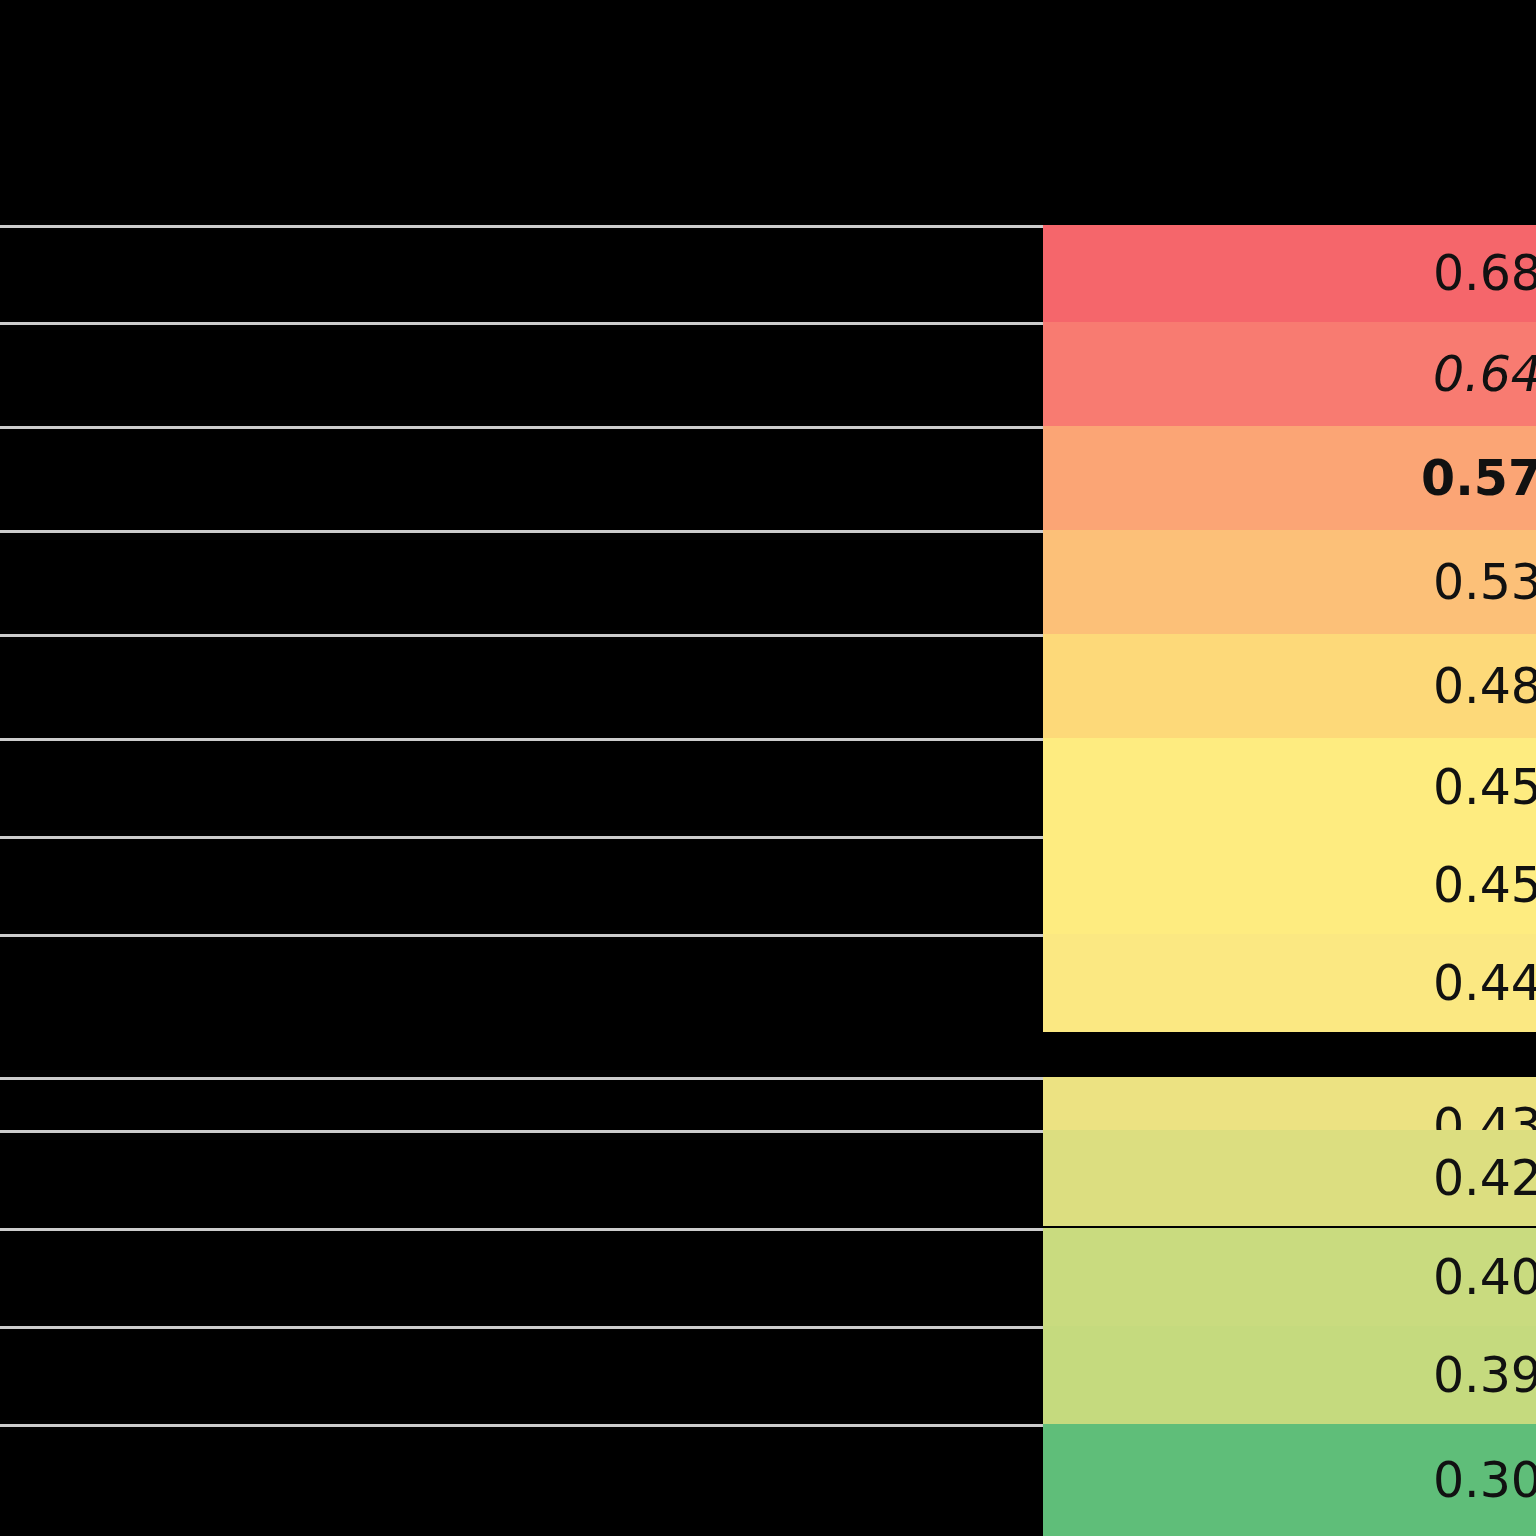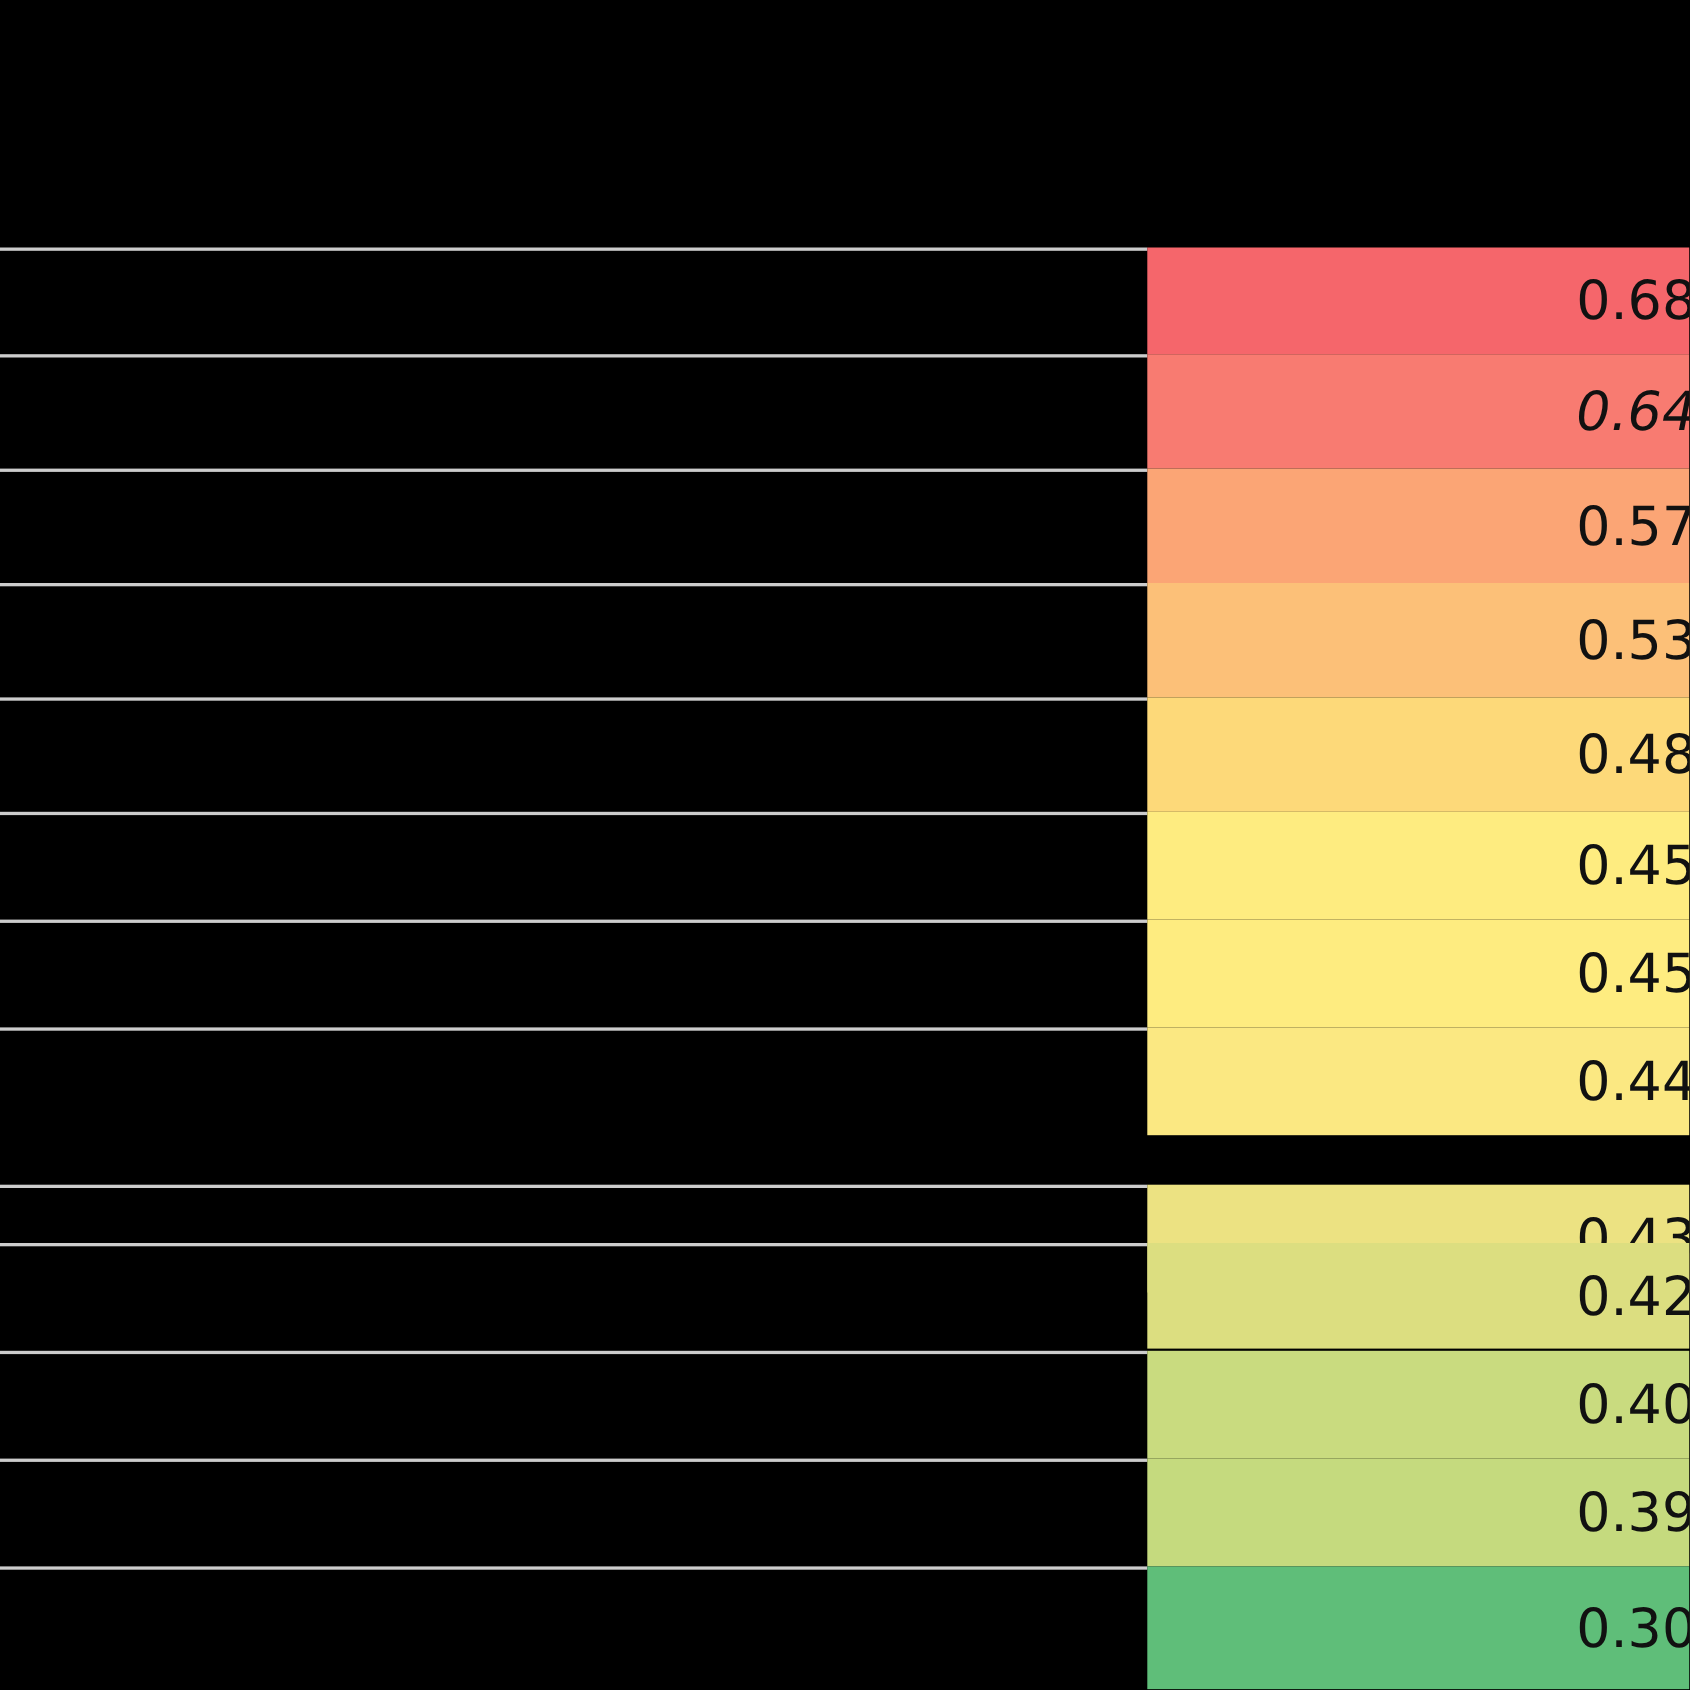--- a/index.html
+++ b/index.html
@@ -98,21 +98,21 @@
         </div>
       </div>
       <div class="row" style="top: 97px; height: 104px; font-style: italic;">
         <div class="label-cell"></div>
         <div class="value-cell" style="background: rgb(248, 123, 113);">
           <span class="value-text">0.64</span>
         </div>
       </div>
       <div class="row" style="top: 201px; height: 104px;">
         <div class="label-cell"></div>
-        <div class="value-cell" style="background: rgb(251, 165, 117);">
+        <div class="value-cell" style="background: rgb(251, 165, 117); font-weight: bold;">
           <span class="value-text">0.57</span>
         </div>
       </div>
       <div class="row" style="top: 305px; height: 104px;">
         <div class="label-cell"></div>
         <div class="value-cell" style="background: rgb(252, 192, 120);">
           <span class="value-text">0.53</span>
         </div>
       </div>
       <div class="row" style="top: 409px; height: 104px;">

